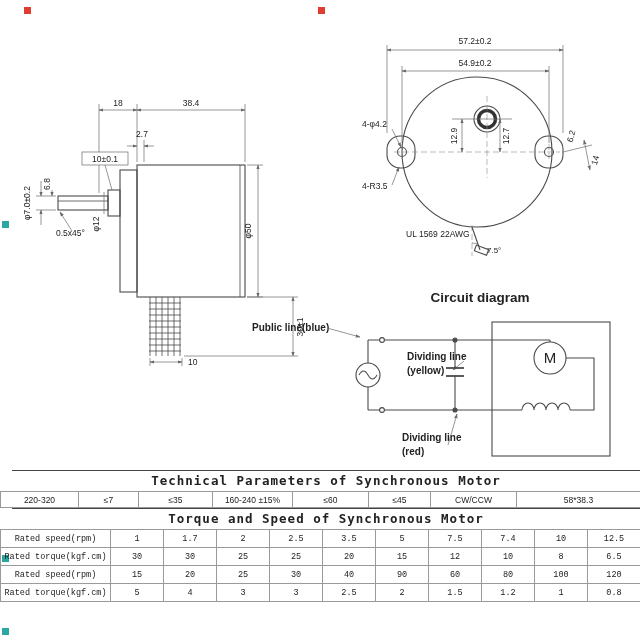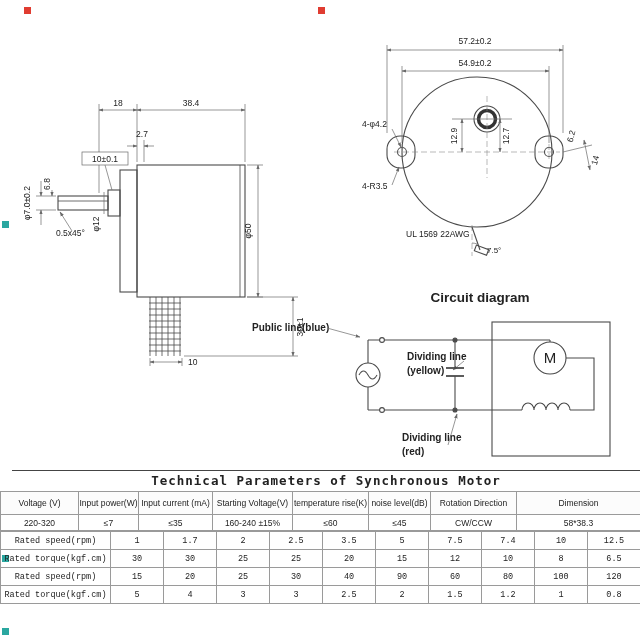--- a/index.html
+++ b/index.html
@@ -207,43 +207,34 @@
         <col style="width:78px">
           <col style="width:60px">
           <col style="width:74px">
           <col style="width:80px">
         <col style="width:76px">
           <col style="width:62px">
           <col style="width:86px">
           <col style="width:124px">
       </colgroup>
       <tbody>
-          <tr>
-        <th>Voltage (V)</th>
-        <th>Input power(W)</th>
-        <th>Input current (mA)</th>
-        <th>Starting Voltage(V)</th>
-        <th>temperature rise(K)</th>
-        <th>noise level(dB)</th>
-        <th>Rotation Direction</th>
-        <th>Dimension</th>
-      </tr>
       <tr>
         <td>220-320</td>
         <td>≤7</td>
         <td>≤35</td>
         <td>160-240 ±15%</td>
         <td>≤60</td>
         <td>≤45</td>
         <td>CW/CCW</td>
         <td>58*38.3</td>
       </tr>
     </tbody>
       </table>
 
+    <div class="t-title">Torque and Speed of Synchronous Motor</div>
 
     <table class="torque">
       <colgroup>
         <col style="width:110px">
         <col style="width:53px">
           <col style="width:53px">
           <col style="width:53px">
           <col style="width:53px">
           <col style="width:53px">
         <col style="width:53px">

